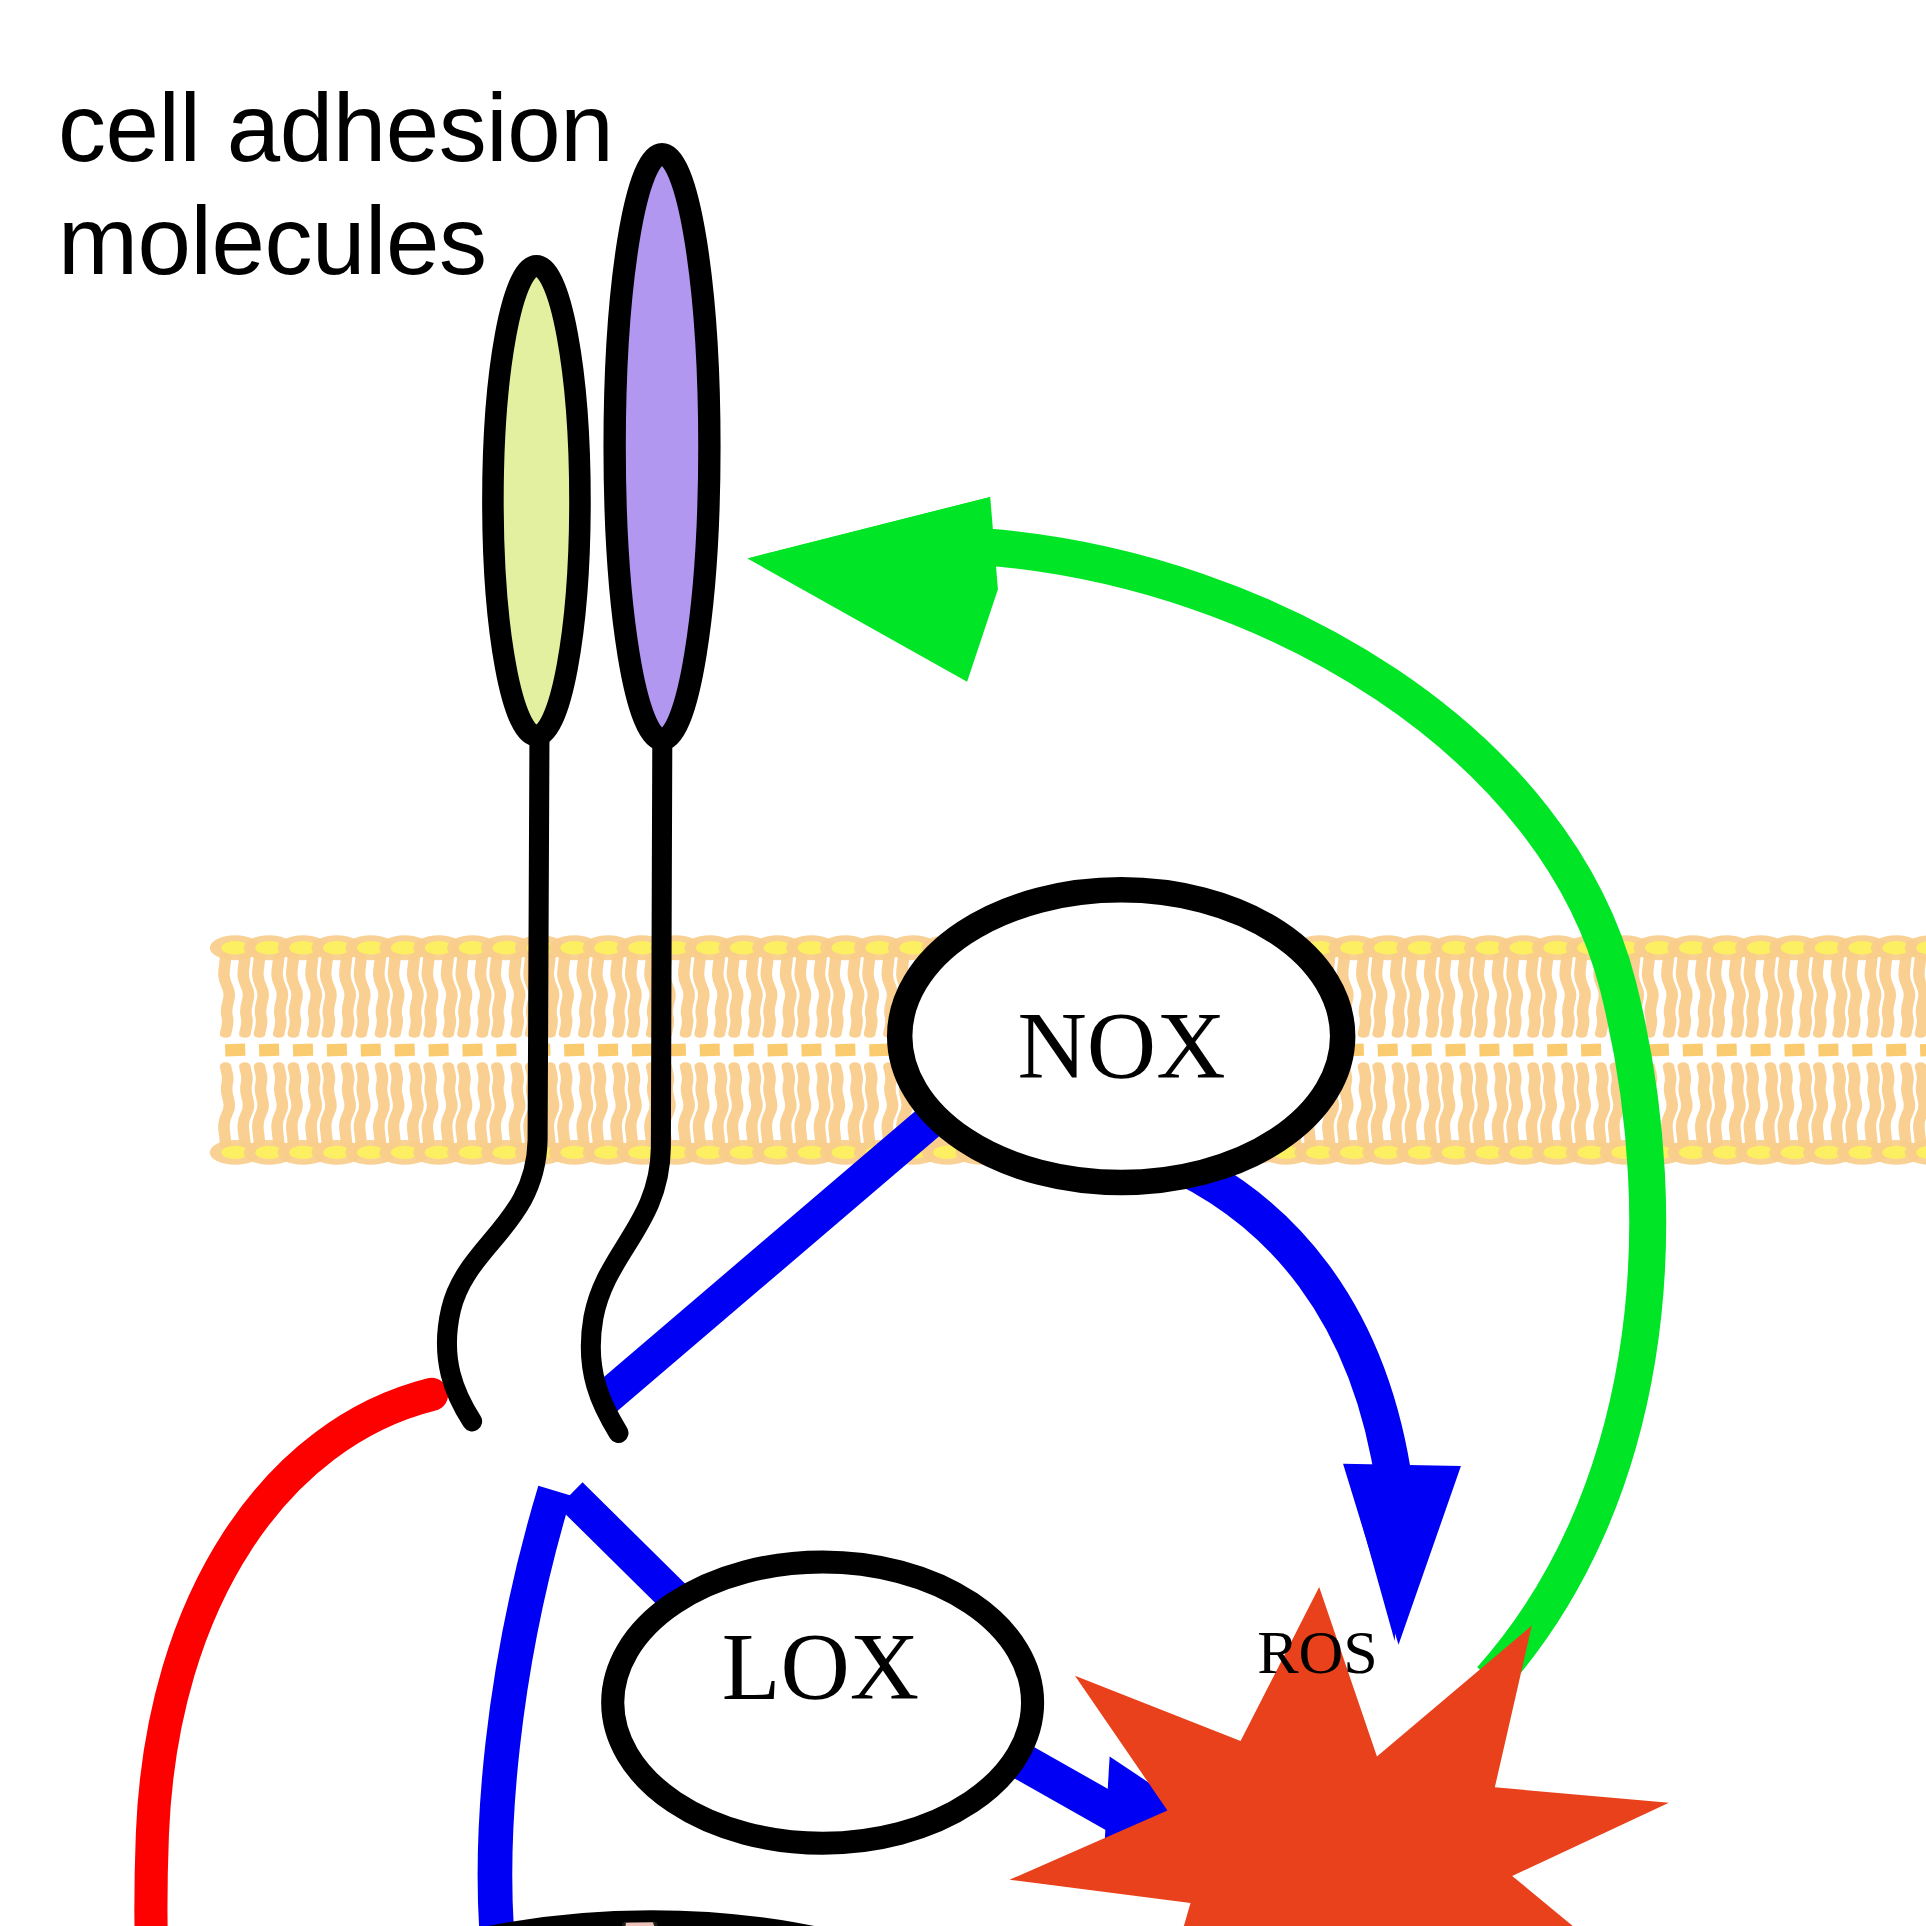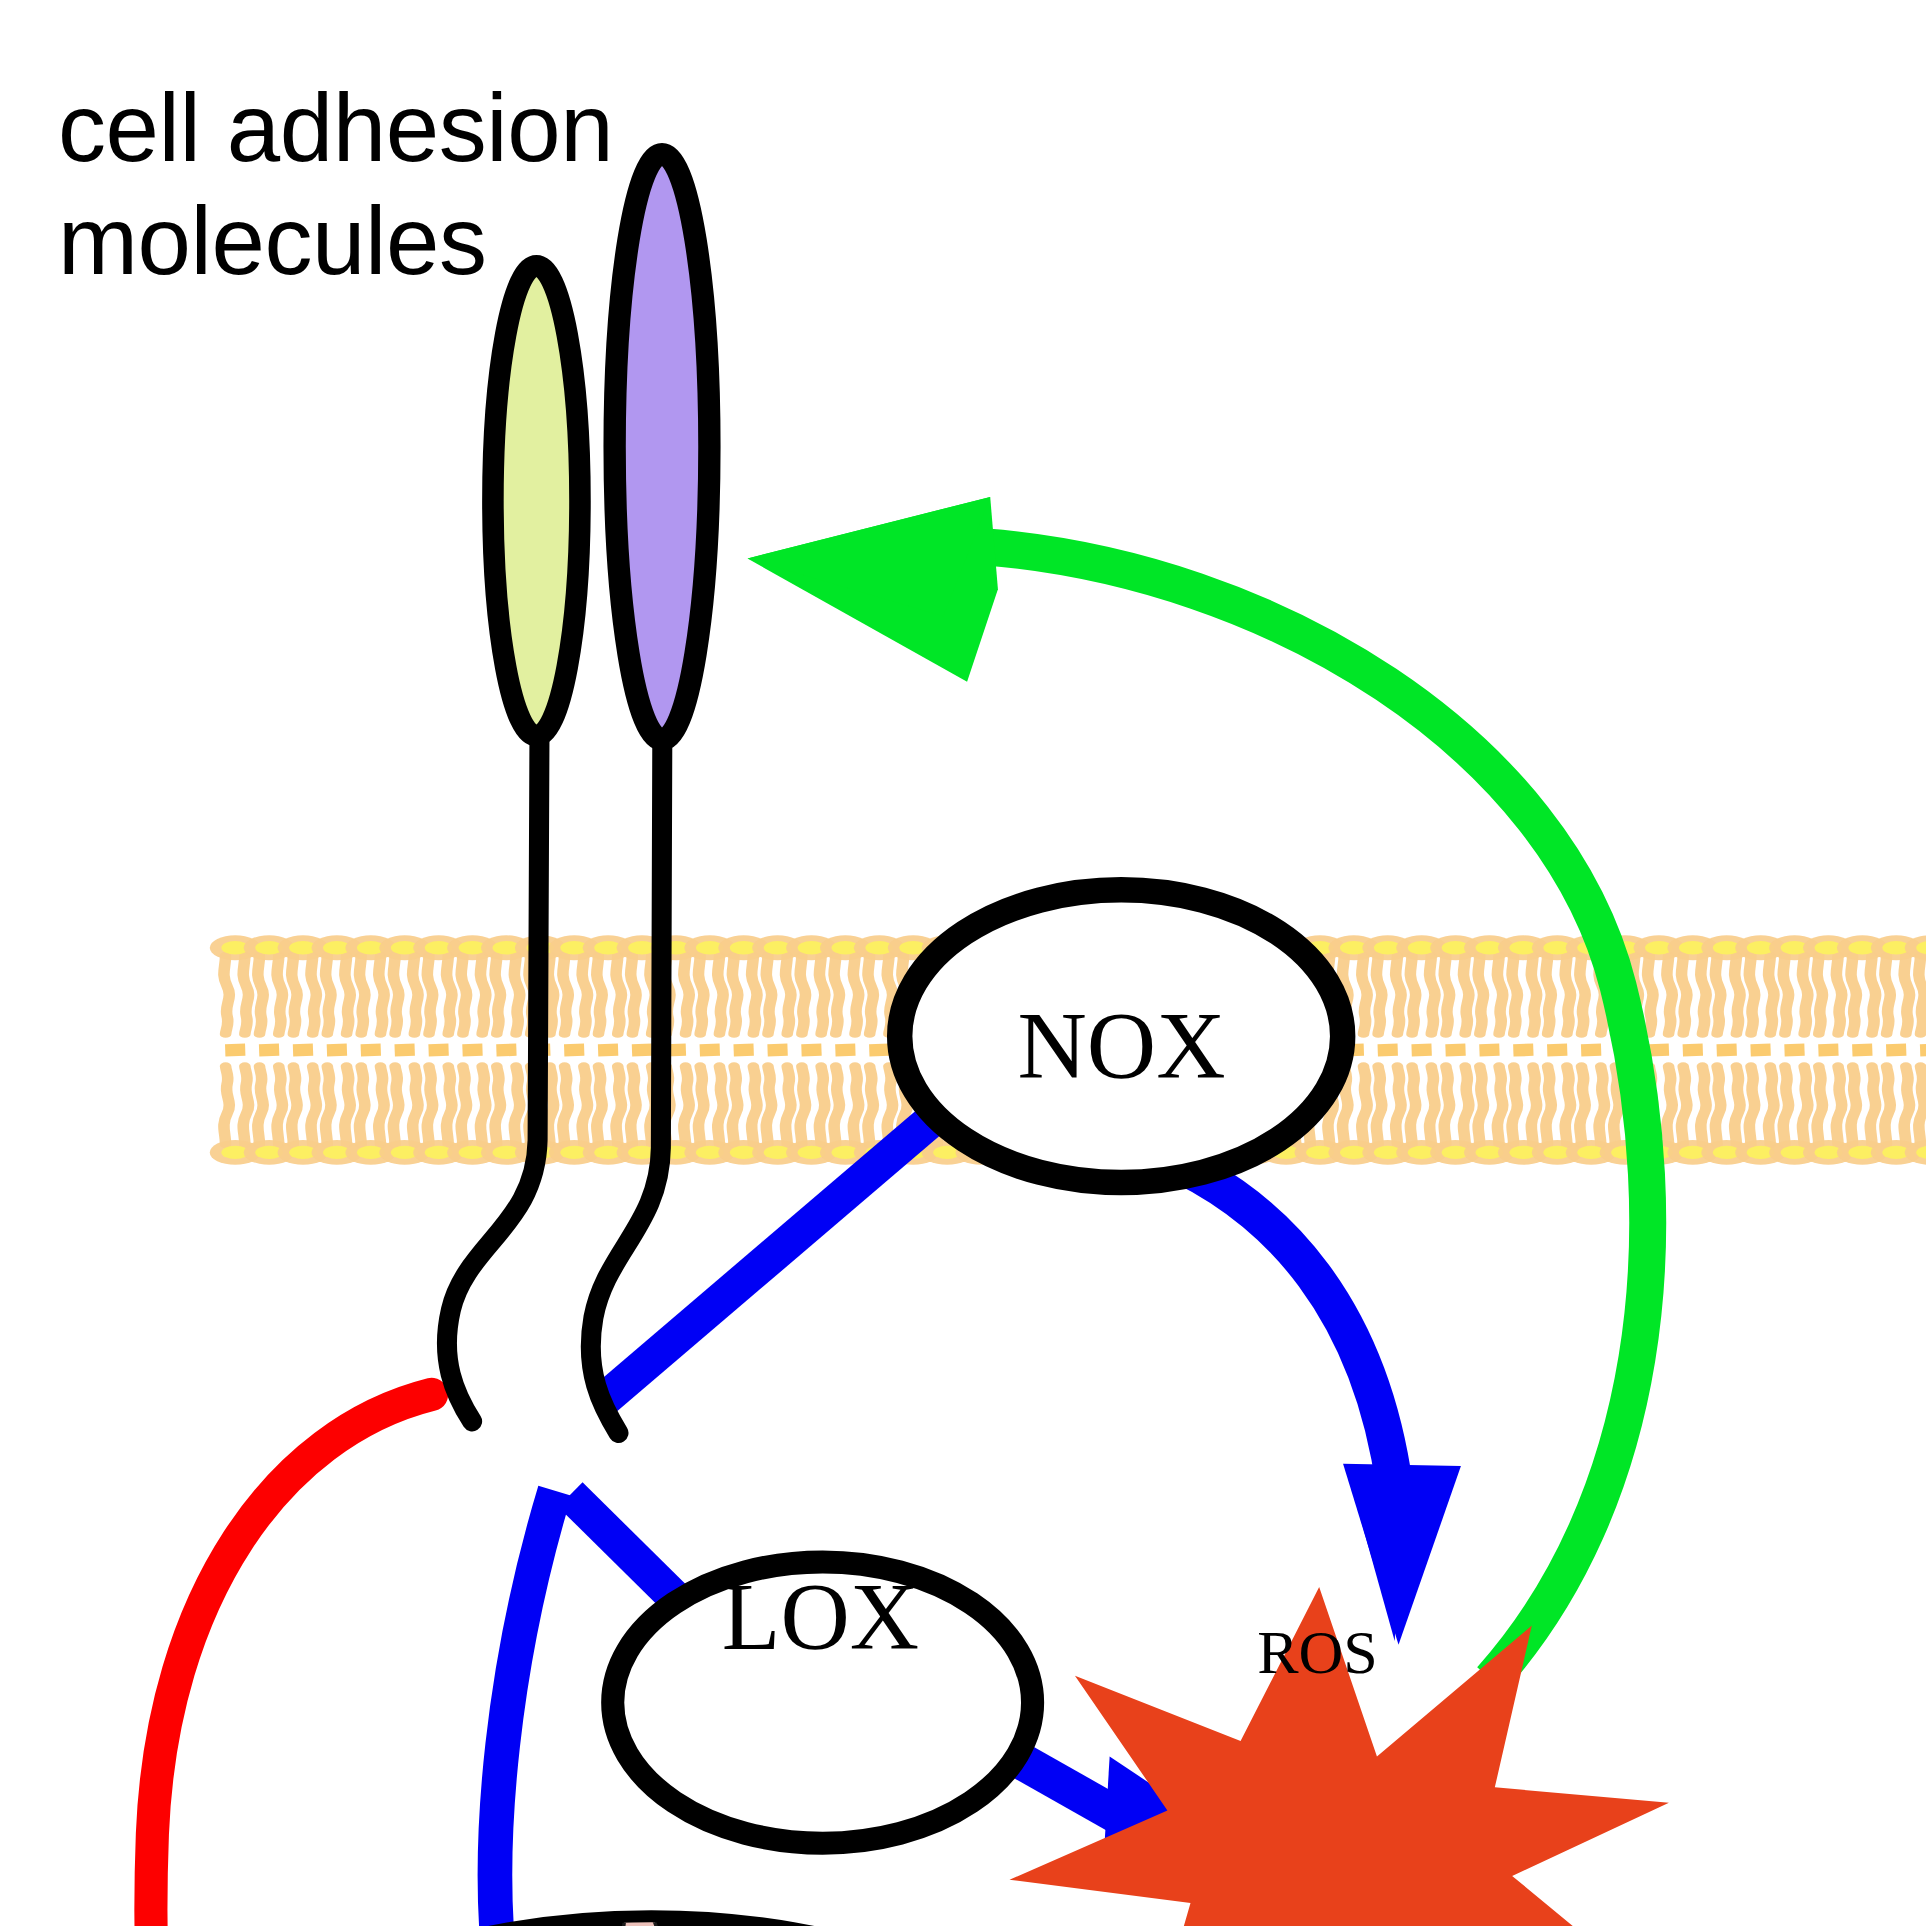--- a/index.html
+++ b/index.html
@@ -23,21 +23,21 @@
   }
   #cam-label{left:58px; top:23px; font-size:96px;margin-top:48px;}
   .node-text{
     position:absolute;
     color:#000000;
     font-family:Liberation Serif, serif;
     white-space:nowrap;
     text-align:center;
   }
   #nox-text{left:948px; top:990px; width:347px; font-size:96px;}
-  #lox-text{left:647px; top:1561px; width:347px; font-size:96px;}
+  #lox-text{left:647px; top:1611px; width:347px; font-size:96px;}
   #ros-text{left:1125px; top:1617px; width:385px; font-size:62px;}
 </style>
 </head>
 <body>
 
 <div id="stage">
 
   <svg viewBox="0 0 6128 7879" xmlns="http://www.w3.org/2000/svg">
     <defs>
 

